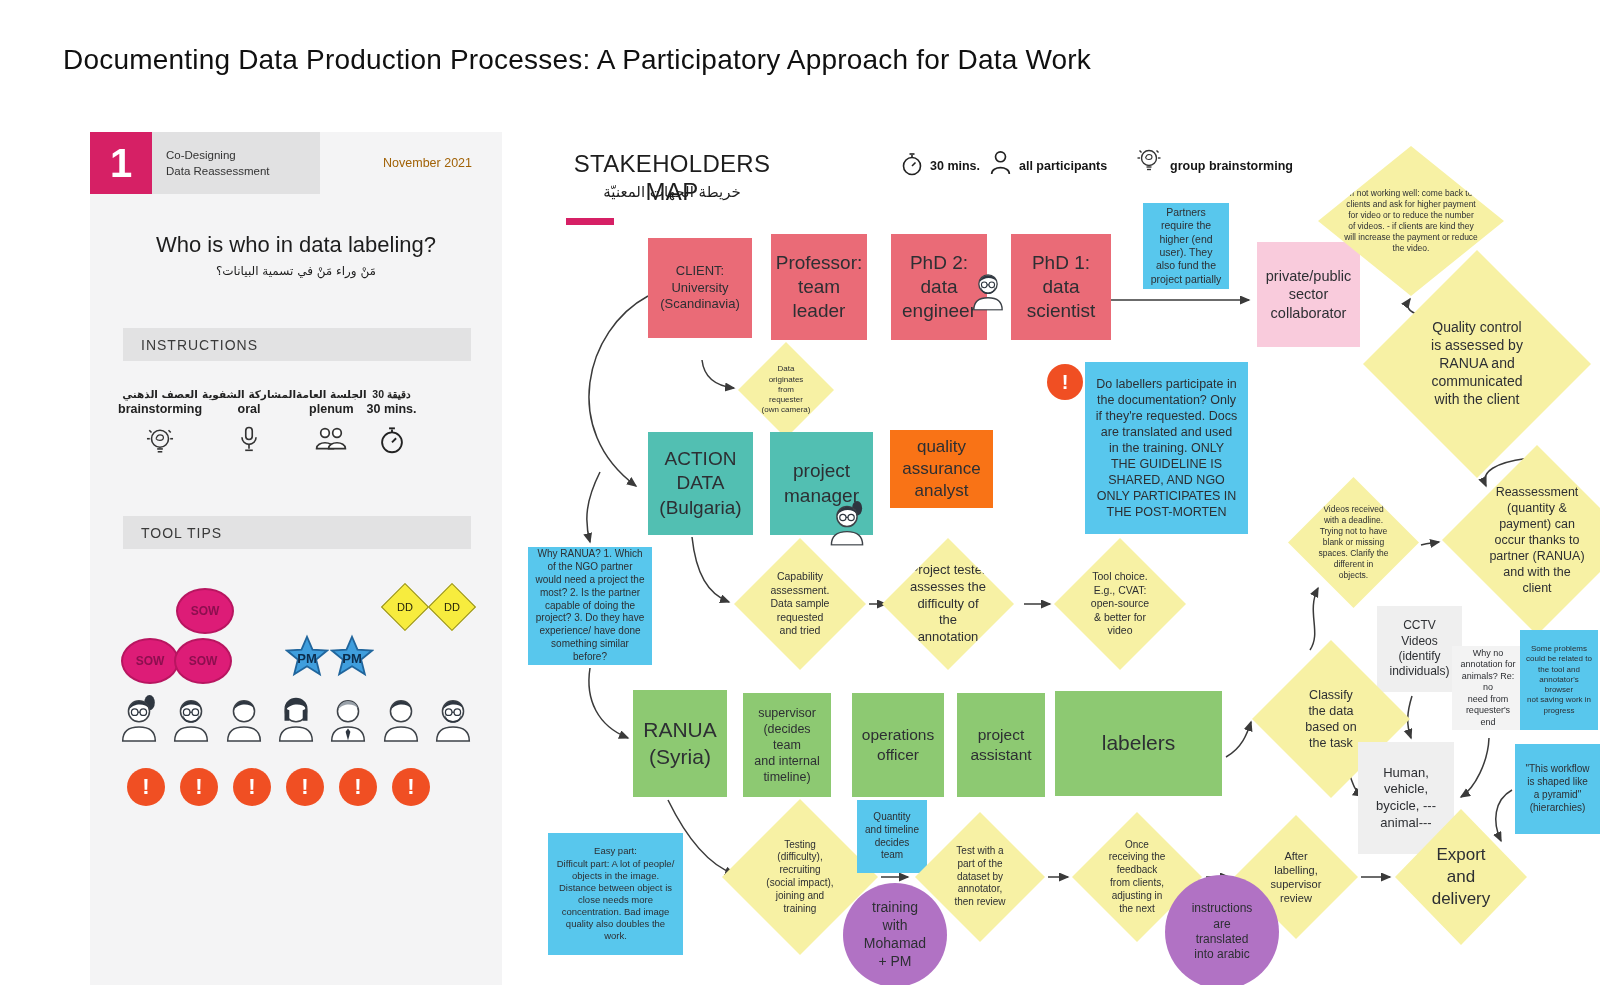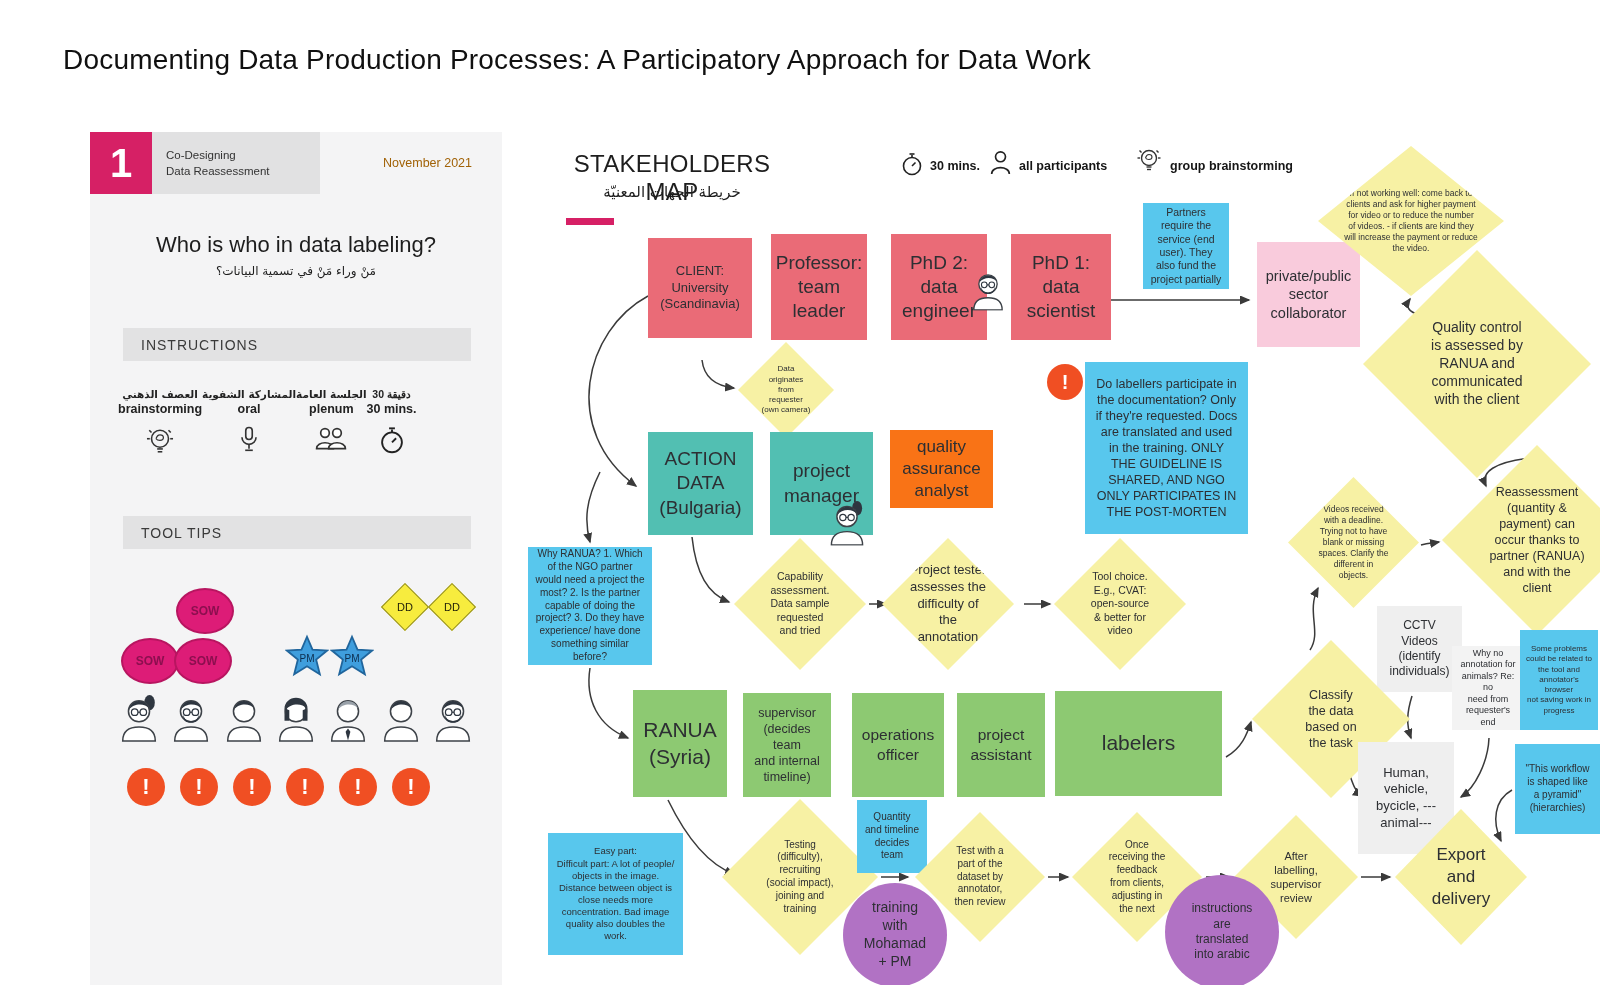--- a/index.html
+++ b/index.html
@@ -32,21 +32,21 @@
   .mcol .men{font-size:12.5px;font-weight:bold;color:#222;margin-top:2px}
   .mcol svg{margin-top:8px}
   .sow{position:absolute;width:54px;height:42px;border-radius:50%;background:#dd1c77;border:2px solid #b81560;
     color:#8c0f4f;font-size:12px;font-weight:bold;display:flex;align-items:center;justify-content:center}
   .ddwrap{position:absolute;width:34px;height:34px}
   .dd{width:100%;height:100%;background:#f7ec3e;border:1.5px solid #8f8a20;transform:rotate(45deg);box-sizing:border-box}
   .ddwrap span{position:absolute;inset:0;display:flex;align-items:center;justify-content:center;
     font-size:11px;font-weight:normal;color:#24230a}
   .starwrap{position:absolute;width:46px;height:44px}
   .starwrap span{position:absolute;inset:0;display:flex;align-items:center;justify-content:center;
-    font-size:10px;font-weight:normal;color:#0c2d4d;padding-top:4px}
+    font-size:13px;font-weight:bold;color:#0c2d4d;padding-top:4px}
   #avatars{position:absolute;left:26px;top:560px;width:360px;display:flex;justify-content:space-between}
   #exclrow{position:absolute;left:37px;top:636px;display:flex;gap:15px}
   .excl{width:38px;height:38px;border-radius:50%;background:#f04f23;color:#fff;font-weight:bold;
     font-size:22px;display:flex;align-items:center;justify-content:center}
   
   #map-title{position:absolute;left:558px;top:150px;width:228px;text-align:center;font-size:24px;color:#1d1d1d;letter-spacing:.3px}
   #map-title-ar{position:absolute;left:558px;top:183px;width:228px;text-align:center;font-size:15px;color:#1d1d1d}
   #map-underline{position:absolute;left:566px;top:218px;width:48px;height:7px;background:#d62065}
   .meta-label{position:absolute;font-size:12.5px;font-weight:bold;color:#161616}
   #arrows{position:absolute;left:0;top:0;width:1600px;height:985px;z-index:1;pointer-events:none}
@@ -307,21 +307,21 @@
 <div class="note" style="left:891px;top:234px;width:96px;height:106px;background:#ea6b77;font-size:19px">PhD 2:
 data
 engineer</div>
 <div class="note" style="left:1011px;top:234px;width:100px;height:106px;background:#ea6b77;font-size:19px">PhD 1:
 data
 scientist</div>
 <svg class="avatar-sticker" style="left:968px;top:266px" width="40" height="46" viewBox="0 0 48 52">
     <use href="#av-m1"></use>
   </svg>
 
-<div class="note" style="left:1143px;top:203px;width:86px;height:86px;background:#58c7ed;font-size:10.5px">Partners require the service (end user). They also fund the project partially</div>
+<div class="note" style="left:1143px;top:203px;width:86px;height:86px;background:#58c7ed;font-size:10.5px">Partners require the higher (end user). They also fund the project partially</div>
 <div class="note" style="left:1257px;top:242px;width:103px;height:105px;background:#f9cbdc;font-size:14.5px">private/public
 sector
 collaborator</div>
 
 <div class="note diamond" style="left:1318px;top:146px;width:186px;height:150px;font-size:8.5px">
   <span class="txt" style="width:72%">If not working well: come back to clients and ask for higher payment for video or to reduce the number of videos. - if clients are kind they will increase the payment or reduce the video.</span>
 </div>
 <div class="note diamond" style="left:1363px;top:250px;width:228px;height:228px;font-size:14px">
   <span class="txt">Quality control
 is assessed by

